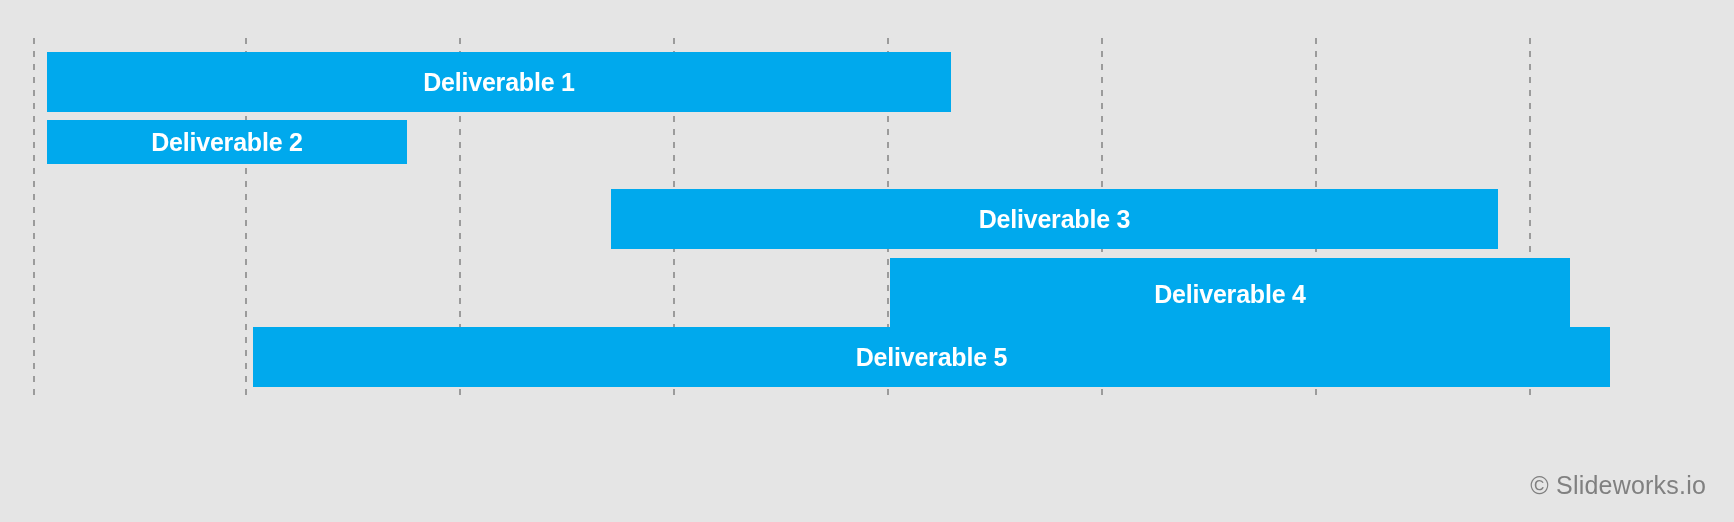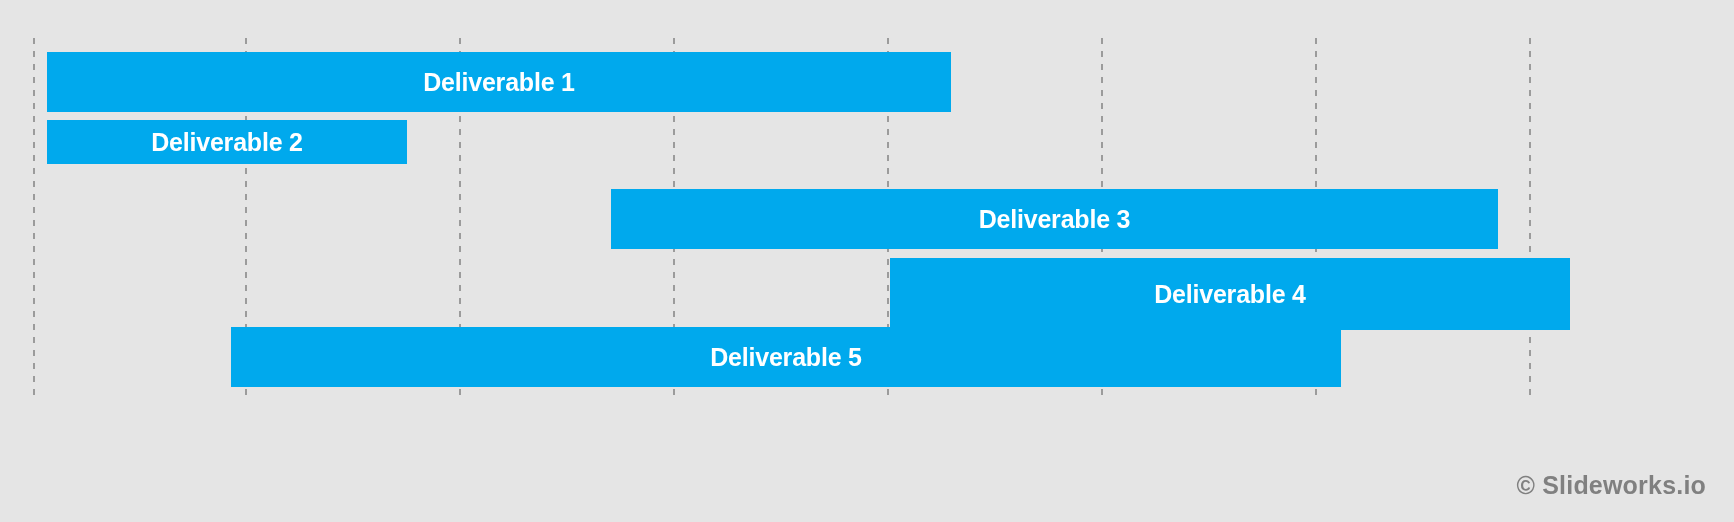--- a/index.html
+++ b/index.html
@@ -50,21 +50,21 @@
     text-align: center;
     line-height: 1;
   }
   
   .footer-credit {
     position: absolute;
     right: 28px;
     bottom: 24px;
     color: #808080;
     font-size: 25px;
-    font-weight: 700;
+    font-weight: 400;
     letter-spacing: 0.2px;
     white-space: nowrap;
     line-height: 1;
   }
 </style>
 </head>
 <body>
 
 <div id="gantt-root">
 
@@ -90,21 +90,21 @@
     </div>
 
     <div class="bar" style="left:611px; width:887px; top:189px; height:60px;">
       <span class="bar-label">Deliverable 3</span>
     </div>
 
     <div class="bar" style="left:890px; width:680px; top:258px; height:72px;">
       <span class="bar-label">Deliverable 4</span>
     </div>
 
-    <div class="bar" style="left:231px; width:1110px; top:327px; height:60px;">
+    <div class="bar" style="left:253px; width:1357px; top:327px; height:60px;">
       <span class="bar-label">Deliverable 5</span>
     </div>
 
   </div>
 
   <div class="footer-credit">© Slideworks.io</div>
 
 </div>
 
 </body></html>

